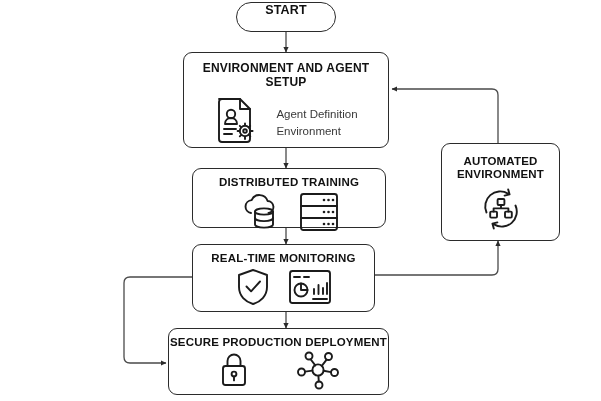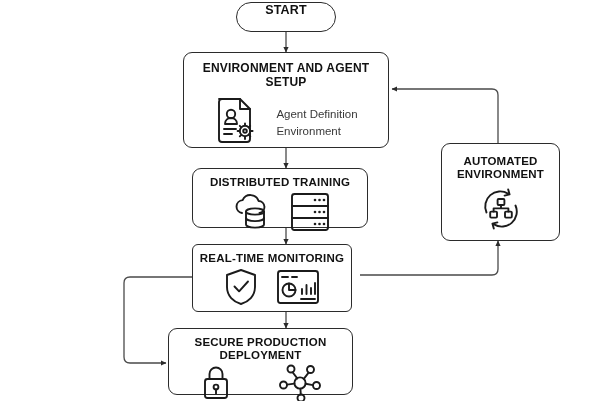--- a/index.html
+++ b/index.html
@@ -60,21 +60,21 @@
           <circle cx="31" cy="35" r="1.8"></circle>
         </svg>
       </span>
       <div>
         <div class="sub">Agent Definition</div>
         <div class="sub">Environment</div>
       </div>
     </div>
   </div>
 
-  <div class="node" style="left:192px;top:168px;width:176px;height:60px;">
+  <div class="node" style="left:192px;top:168px;width:194px;height:60px;">
     <div class="ttl" style="font-size:11.5px;margin-top:7px;">DISTRIBUTED TRAINING</div>
     <div class="body" style="margin-top:3px;gap:16px;">
       <span class="ic">
         <svg width="44" height="36" viewBox="0 0 44 36" fill="none" stroke="#1b1b1b" stroke-width="1.9" stroke-linecap="round" stroke-linejoin="round">
           <path d="M13 19 a6.5 6.5 0 0 1 .6 -12.9 A8.6 8.6 0 0 1 29.6 7
                    a6 6 0 0 1 .9 11.9"></path>
           <ellipse cx="26" cy="17.5" rx="9" ry="3.1"></ellipse>
           <path d="M17 17.5 v6.5 c0 1.7 4 3.1 9 3.1 s9 -1.4 9 -3.1 v-6.5"></path>
           <path d="M17 24 v6.5 c0 1.7 4 3.1 9 3.1 s9 -1.4 9 -3.1 v-6.5"></path>
         </svg>
@@ -90,21 +90,21 @@
           <circle cx="30.5" cy="20" r="1.3" fill="#1b1b1b" stroke="none"></circle>
           <circle cx="35" cy="20" r="1.3" fill="#1b1b1b" stroke="none"></circle>
           <circle cx="26" cy="32" r="1.3" fill="#1b1b1b" stroke="none"></circle>
           <circle cx="30.5" cy="32" r="1.3" fill="#1b1b1b" stroke="none"></circle>
           <circle cx="35" cy="32" r="1.3" fill="#1b1b1b" stroke="none"></circle>
         </svg>
       </span>
     </div>
   </div>
 
-  <div class="node" style="left:192px;top:244px;width:160px;height:68px;border-radius:6px;">
+  <div class="node" style="left:192px;top:244px;width:183px;height:68px;">
     <div class="ttl" style="font-size:11.5px;margin-top:7px;">REAL-TIME MONITORING</div>
     <div class="body" style="margin-top:2px;gap:18px;">
       <span class="ic">
         <svg width="34" height="40" viewBox="0 0 34 40" fill="none" stroke="#1b1b1b" stroke-width="1.9" stroke-linecap="round" stroke-linejoin="round">
           <path d="M17 3 L31 8 v12 c0 9 -6.5 14.8 -14 17 C9.5 34.8 3 29 3 20 V8 z"></path>
           <path d="M10.5 19.5 l4.6 4.8 L24 14.5"></path>
         </svg>
       </span>
       <span class="ic">
         <svg width="44" height="36" viewBox="0 0 44 36" fill="none" stroke="#1b1b1b" stroke-width="1.9" stroke-linecap="round" stroke-linejoin="round">
@@ -112,21 +112,21 @@
           <circle cx="13" cy="21" r="6.5"></circle>
           <path d="M13 14.5 v6.5 h6.5"></path>
           <path d="M6 8 h6 M16 8 h5"></path>
           <path d="M26 25 v-5 M30.5 25 v-9 M35 25 v-6 M39 25 v-11"></path>
           <path d="M25 30 h14"></path>
         </svg>
       </span>
     </div>
   </div>
 
-  <div class="node" style="left:168px;top:328px;width:185px;height:67px;">
+  <div class="node" style="left:168px;top:328px;width:221px;height:67px;">
     <div class="ttl" style="font-size:11.5px;margin-top:7px;">SECURE PRODUCTION DEPLOYMENT</div>
     <div class="body" style="margin-top:1px;gap:46px;">
       <span class="ic">
         <svg width="32" height="38" viewBox="0 0 32 38" fill="none" stroke="#1b1b1b" stroke-width="1.9" stroke-linecap="round" stroke-linejoin="round">
           <rect x="5" y="15" width="22" height="19" rx="2.5"></rect>
           <path d="M9.5 15 v-5 a6.5 6.5 0 0 1 13 0 v5"></path>
           <circle cx="16" cy="23" r="2.4"></circle>
           <path d="M16 25.4 v4"></path>
         </svg>
       </span>

